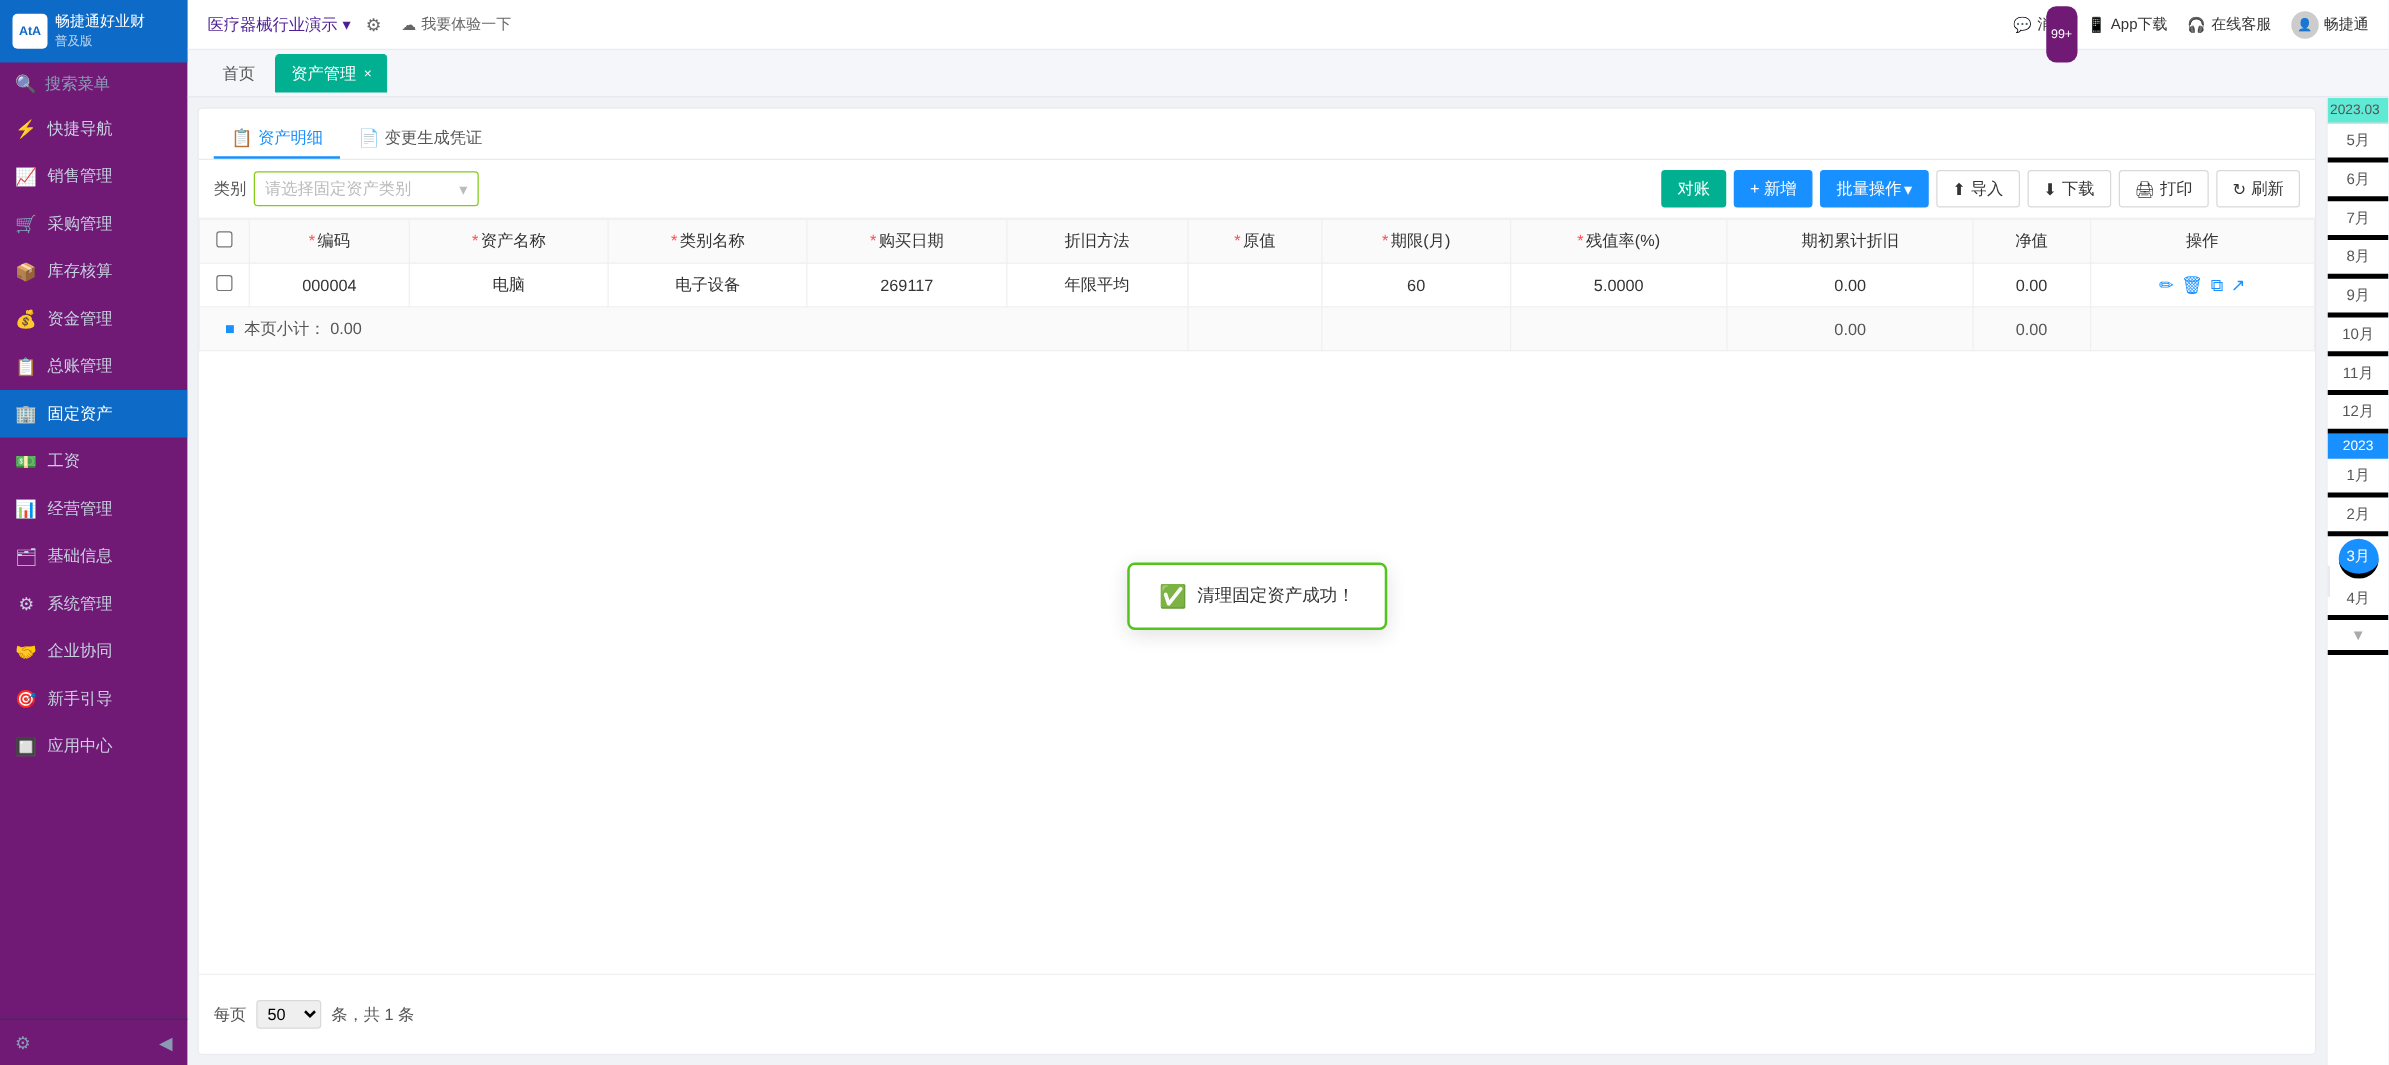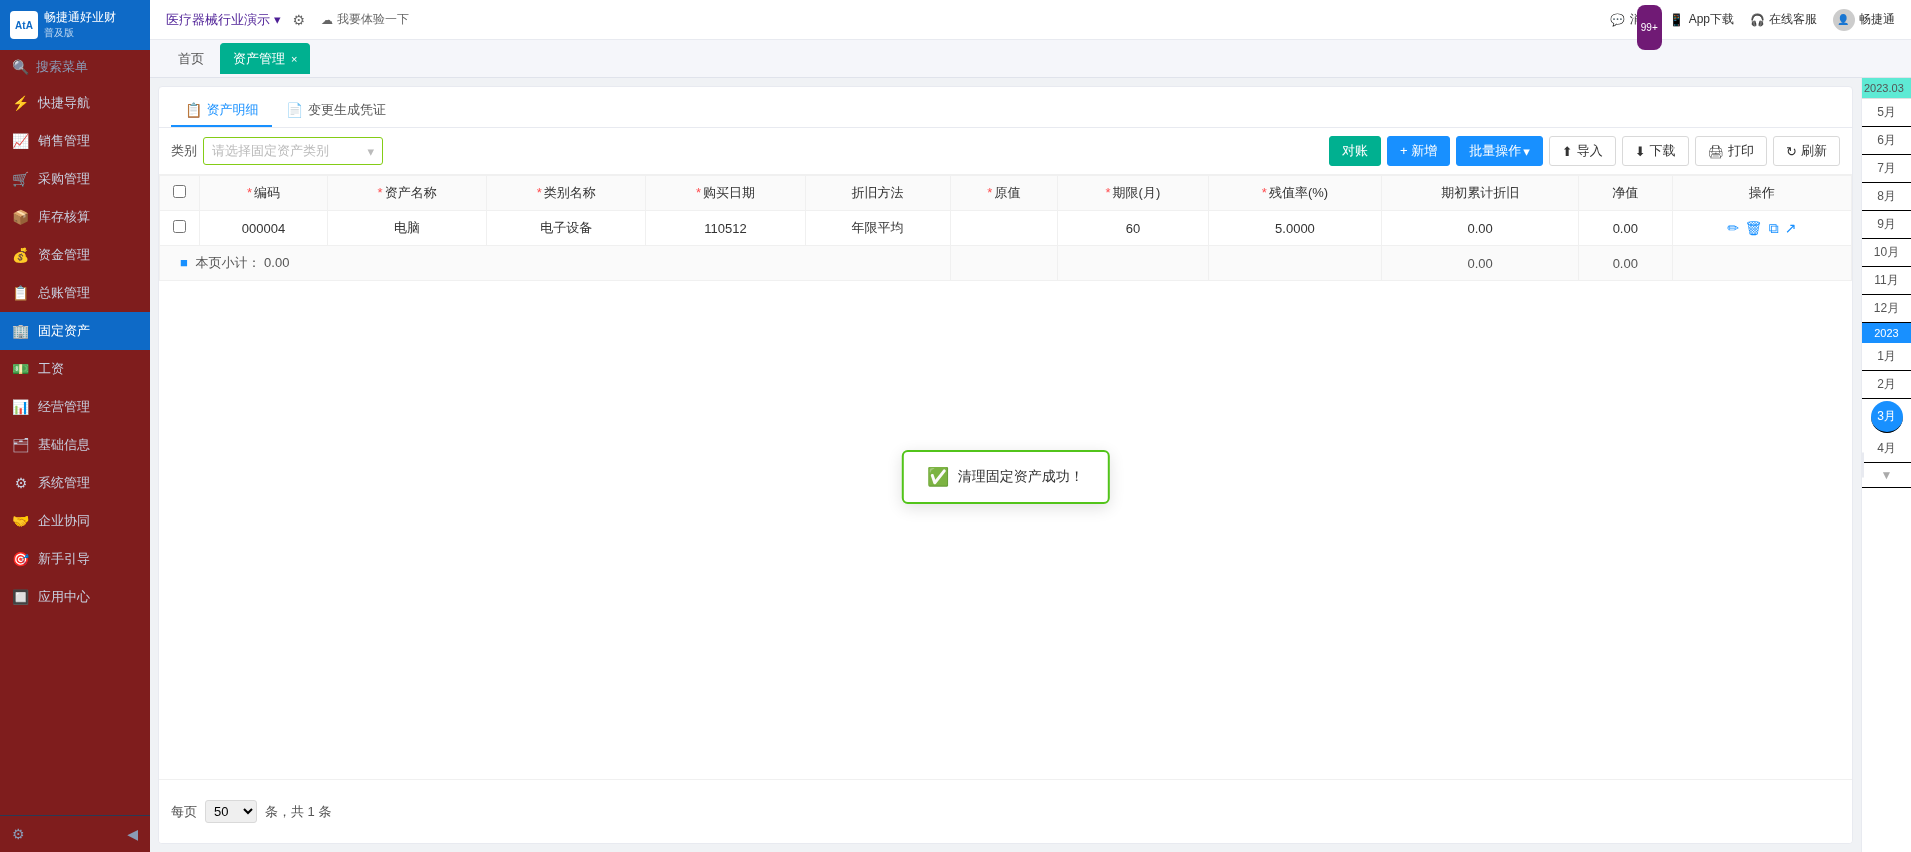--- a/index.html
+++ b/index.html
@@ -1,21 +1,21 @@
 <!DOCTYPE html>
 <html><head>
   <meta charset="utf-8">
   <style>
     * { box-sizing: border-box; margin: 0; padding: 0; }
     body { font-family: 'Microsoft YaHei', Arial, sans-serif; font-size: 13px; background: #f0f2f5; display: flex; height: 852px; overflow: hidden; }
 
     
     .sidebar {
       width: 150px;
-      background: #7f1d1d;
+      background: #701a75;
       color: #c8d0e0;
       display: flex;
       flex-direction: column;
       flex-shrink: 0;
       height: 852px;
     }
     .sidebar-header {
       background: #0e6ac7;
       padding: 8px 10px;
       display: flex;
@@ -265,21 +265,21 @@
       color: #555;
       border-bottom: 1px solid #e0e0e0;
     }
     .right-panel-item {
       width: 100%;
       text-align: center;
       padding: 5px 2px;
       cursor: pointer;
       color: #555;
       font-size: 12px;
-      border-bottom: 1px solid #000000;
+      border-bottom: 4px solid #000000;
     }
     .right-panel-year-header {
       background: #1890ff;
       color: #fff;
       width: 100%;
       text-align: center;
       padding: 4px 2px;
       font-size: 11px;
     }
   </style>
@@ -477,21 +477,21 @@
               </tr>
             </thead>
             <tbody>
               <tr>
                 <td>
                   <input type="checkbox" style="">
                 </td>
                 <td>000004</td>
                 <td>电脑</td>
                 <td>电子设备</td>
-                <td>110512</td>
+                <td>269117</td>
                 <td>年限平均</td>
                 <td></td>
                 <td>60</td>
                 <td>5.0000</td>
                 <td>0.00</td>
                 <td>0.00</td>
                 <td>
                   <div class="row-actions">
                     <span class="action-icon">✏</span>
                     <span class="action-icon">🗑</span>

